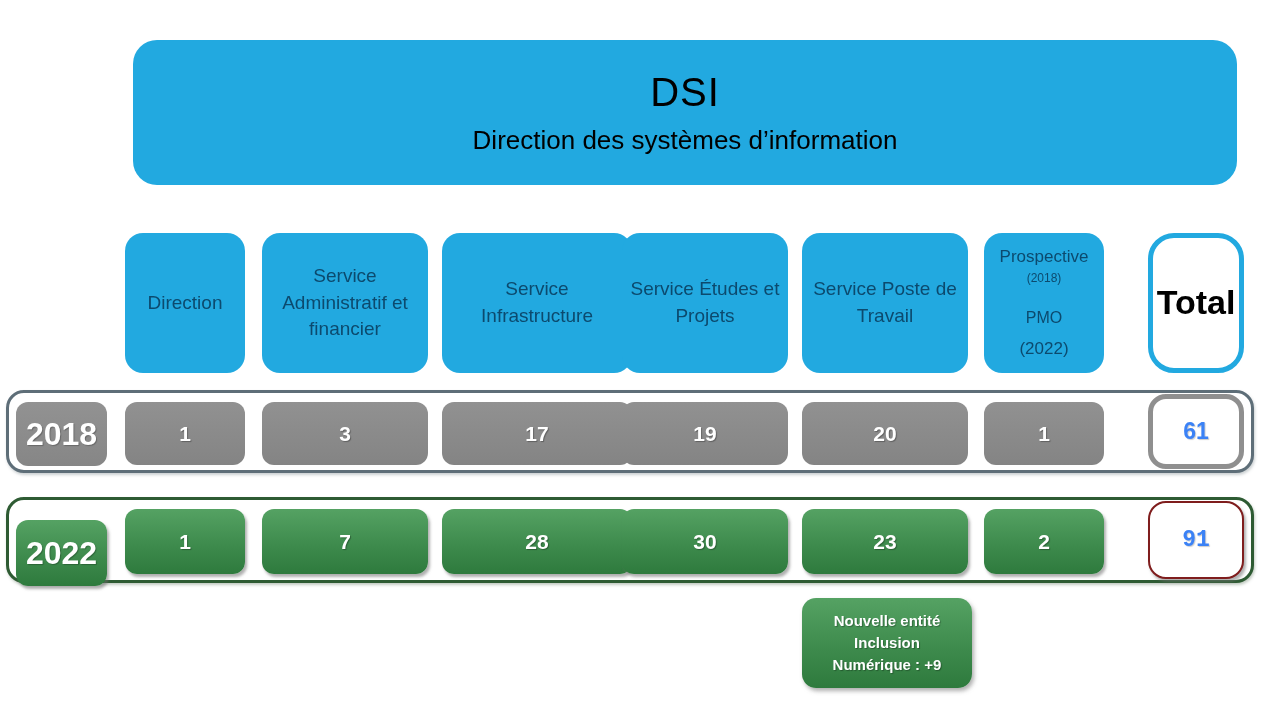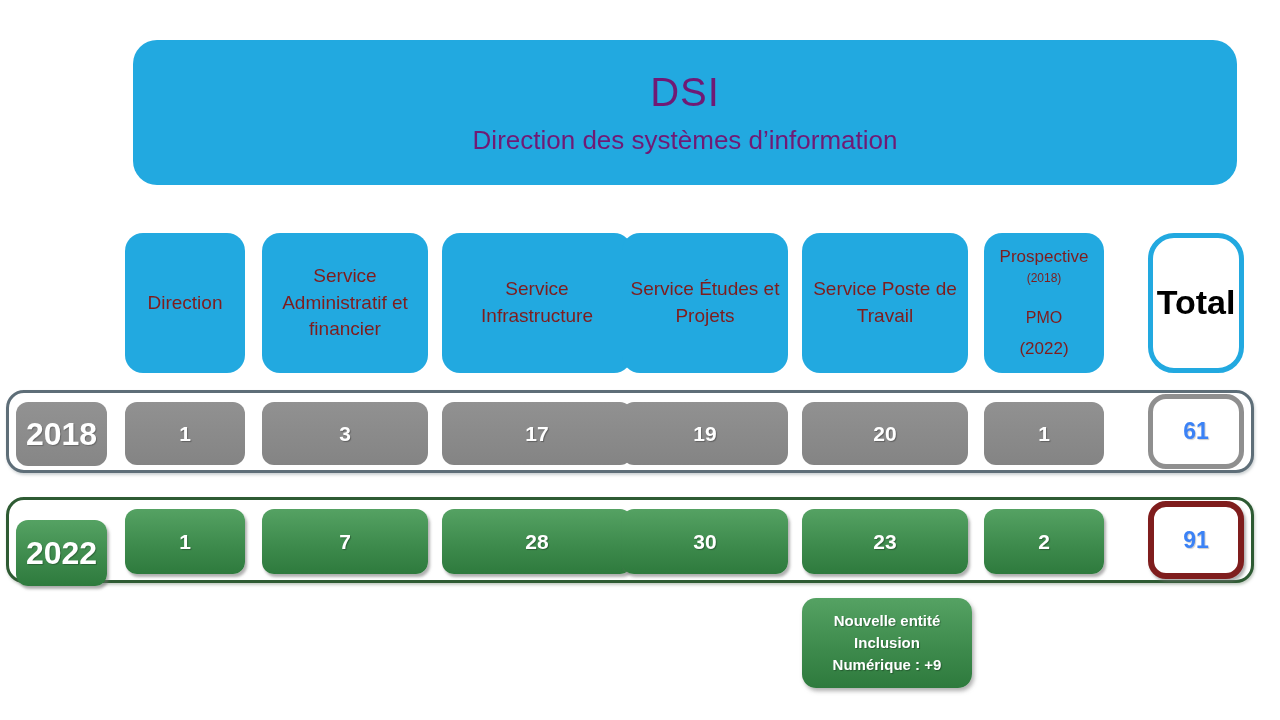--- a/index.html
+++ b/index.html
@@ -13,21 +13,21 @@
     overflow: hidden;
   }
 
   
   .dsi-box {
     position: absolute;
     left: 133px; top: 40px;
     width: 1104px; height: 145px;
     background: #22a9e0;
     border-radius: 24px;
-    color: #701a75;
+    color: #000000;
     display: flex; flex-direction: column;
     align-items: center; justify-content: center;
     gap: 10px;
   }
   .dsi-title   { font-size: 40px; font-weight: 500; letter-spacing: 1px; }
   .dsi-subtitle{ font-size: 26px; font-weight: 400; }
 
   
   .x-direction { left: 125px;  width: 120px; }
   .x-admin     { left: 262px;  width: 166px; }
@@ -36,21 +36,21 @@
   .x-poste     { left: 802px;  width: 166px; }
   .x-prosp     { left: 984px;  width: 120px; }
   .x-total     { left: 1148px; width: 96px; }
 
   
   .hbox {
     position: absolute;
     top: 233px; height: 140px;
     background: #22a9e0;
     border-radius: 18px;
-    color: #7f1d1d;
+    color: #0c4a6e;
     display: flex; align-items: center; justify-content: center;
     text-align: center;
     font-size: 19px; line-height: 1.4;
     padding: 0 6px;
   }
   .hbox-prosp {
     flex-direction: column; justify-content: flex-start;
     padding-top: 14px; line-height: 1.2;
   }
   .prosp-l1 { font-size: 17px; }
@@ -100,22 +100,22 @@
             box-shadow: 2px 3px 3px rgba(110,110,110,0.55); }
 
   .tbox {
     position: absolute;
     background: #ffffff;
     color: #3b82f6; font-weight: bold; font-size: 23px;
     display: flex; align-items: center; justify-content: center;
     text-shadow: 1px 1px 1px rgba(0,0,0,0.2);
   }
   .t-2018 { top: 394px; height: 75px; border: 5px solid #8f8f8f; border-radius: 18px; }
-  .t-2022 { top: 501px; height: 78px; border: 6px solid #7f1d1d; border-radius: 18px;
-            box-shadow: 2px 3px 3px rgba(110,110,110,0.55); }
+  .t-2022 { top: 501px; height: 78px; border: 2px solid #7f1d1d; border-radius: 18px;
+            box-shadow: 2px 3px 3px rgba(110,110,110,0.55); font-family: Liberation Mono, monospace; }
 
   
   .note-box {
     position: absolute;
     left: 802px; top: 598px; width: 170px; height: 90px;
     background: linear-gradient(180deg, #55a263 0%, #3e8b4d 55%, #2e7a3d 100%);
     border-radius: 14px;
     color: #ffffff; font-weight: bold; font-size: 15px;
     text-align: center; line-height: 1.45;
     display: flex; flex-direction: column; align-items: center; justify-content: center;

